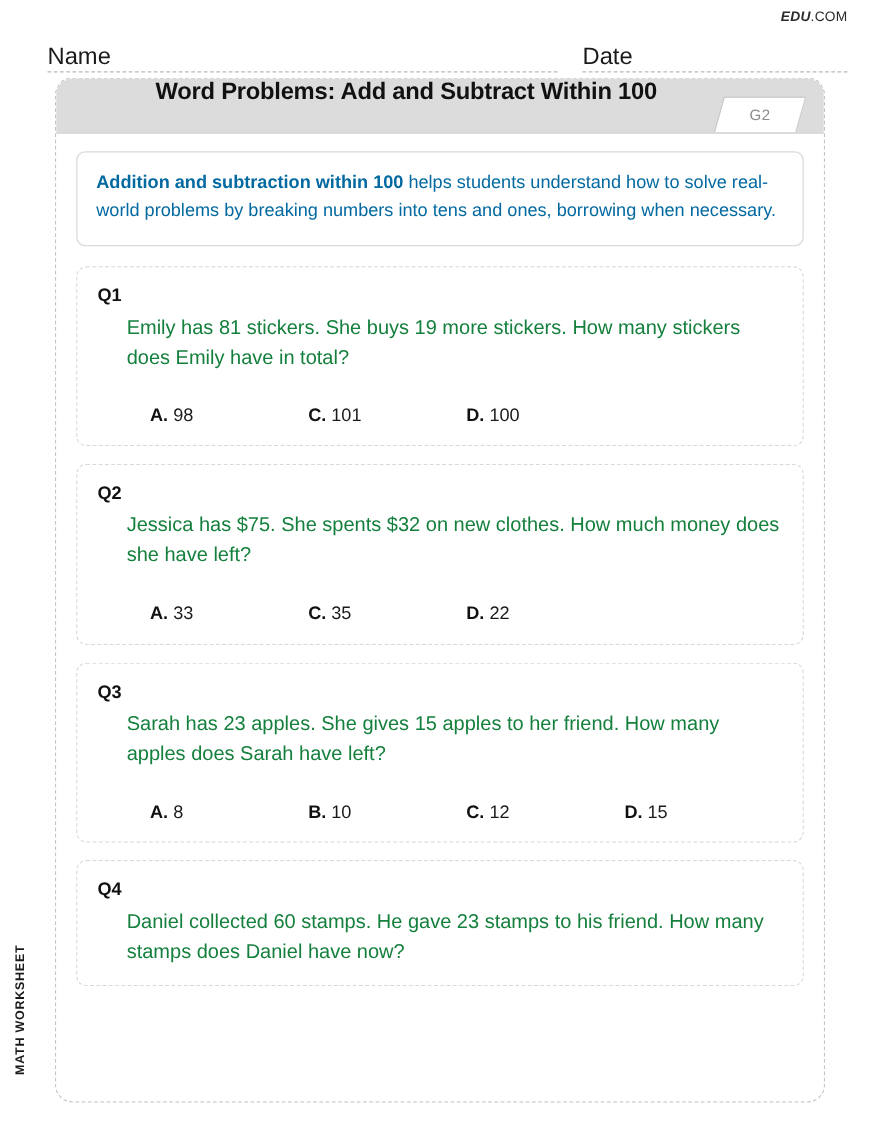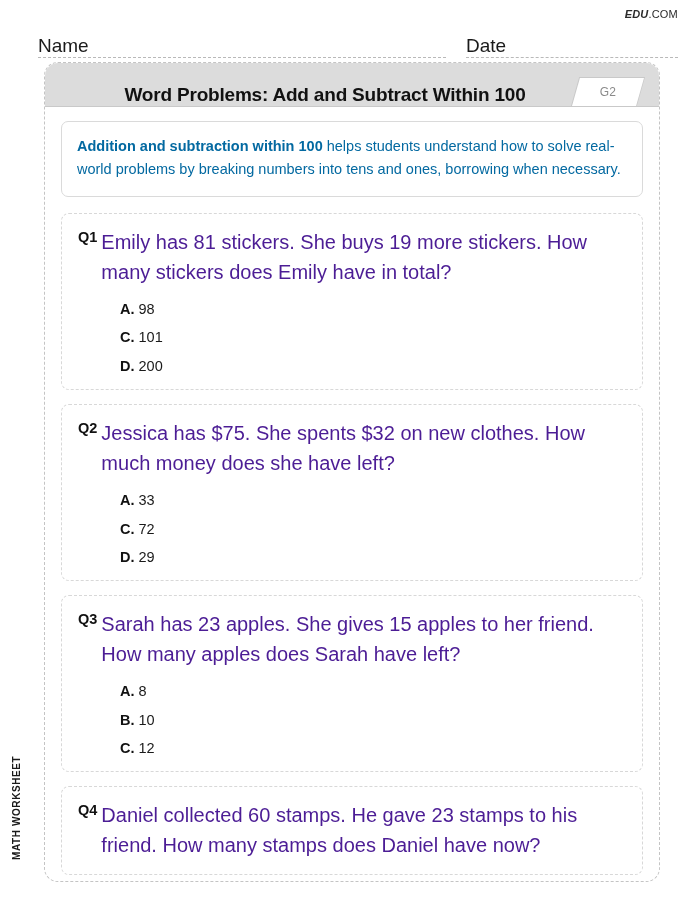--- a/index.html
+++ b/index.html
@@ -89,21 +89,21 @@
   }
 
   
   .sheet-header {
     position: relative;
     height: 44px;
     background: #dcdcdc;
     border-radius: 13px 13px 0 0;
     border-bottom: 1px solid #c9c9c9;
     display: flex;
-    align-items: flex-end;
+    align-items: flex-start;
     justify-content: center;
   }
   .sheet-title {
     font-size: 19px;
     font-weight: bold;
     color: #111111;
     letter-spacing: -0.2px;
     margin-right: 54px;
     white-space: nowrap;
   }
@@ -169,30 +169,31 @@
   }
   .q-num {
     font-size: 14.5px;
     font-weight: bold;
     color: #111111;
     flex: 0 0 auto;
     line-height: 1.5;
     padding-top: 0px;
   }
   .q-text {
-    font-size: 20px;
+    font-size: 16px;
     line-height: 1.5;
-    color: #4c1d95;
+    color: #15803d;
+    margin-top: 24px;
   }
 
   .options {
-    margin-top: 14px;
+    margin-top: 26px;
     padding-left: 42px;
     display: grid;
-    grid-template-columns: 1fr;
+    grid-template-columns: 1fr 1fr 1fr 1fr;
     row-gap: 11px;
     column-gap: 0px;
   }
   .option {
     font-size: 14.5px;
     color: #1a1a1a;
     line-height: 1.2;
   }
   .option .opt-letter {
     font-weight: bold;
@@ -236,43 +237,44 @@
 
     <div id="questions">
         <div class="q-card">
           <div class="q-row">
             <div class="q-num">Q1</div>
             <div class="q-text">Emily has 81 stickers. She buys 19 more stickers. How many stickers does Emily have in total?</div>
           </div>
           <div class="options">
             <div class="option"><span class="opt-letter">A.</span><span class="opt-value"> 98</span></div>
             <div class="option"><span class="opt-letter">C.</span><span class="opt-value"> 101</span></div>
-            <div class="option"><span class="opt-letter">D.</span><span class="opt-value"> 200</span></div>
+            <div class="option"><span class="opt-letter">D.</span><span class="opt-value"> 100</span></div>
           </div>
         </div>
         <div class="q-card">
           <div class="q-row">
             <div class="q-num">Q2</div>
             <div class="q-text">Jessica has $75. She spents $32 on new clothes. How much money does she have left?</div>
           </div>
           <div class="options">
             <div class="option"><span class="opt-letter">A.</span><span class="opt-value"> 33</span></div>
-            <div class="option"><span class="opt-letter">C.</span><span class="opt-value"> 72</span></div>
-            <div class="option"><span class="opt-letter">D.</span><span class="opt-value"> 29</span></div>
+            <div class="option"><span class="opt-letter">C.</span><span class="opt-value"> 35</span></div>
+            <div class="option"><span class="opt-letter">D.</span><span class="opt-value"> 22</span></div>
           </div>
         </div>
         <div class="q-card">
           <div class="q-row">
             <div class="q-num">Q3</div>
             <div class="q-text">Sarah has 23 apples. She gives 15 apples to her friend. How many apples does Sarah have left?</div>
           </div>
           <div class="options">
             <div class="option"><span class="opt-letter">A.</span><span class="opt-value"> 8</span></div>
             <div class="option"><span class="opt-letter">B.</span><span class="opt-value"> 10</span></div>
             <div class="option"><span class="opt-letter">C.</span><span class="opt-value"> 12</span></div>
+            <div class="option"><span class="opt-letter">D.</span><span class="opt-value"> 15</span></div>
           </div>
         </div>
         <div class="q-card">
           <div class="q-row">
             <div class="q-num">Q4</div>
             <div class="q-text">Daniel collected 60 stamps. He gave 23 stamps to his friend. How many stamps does Daniel have now?</div>
           </div>
         </div>
       </div>
 

